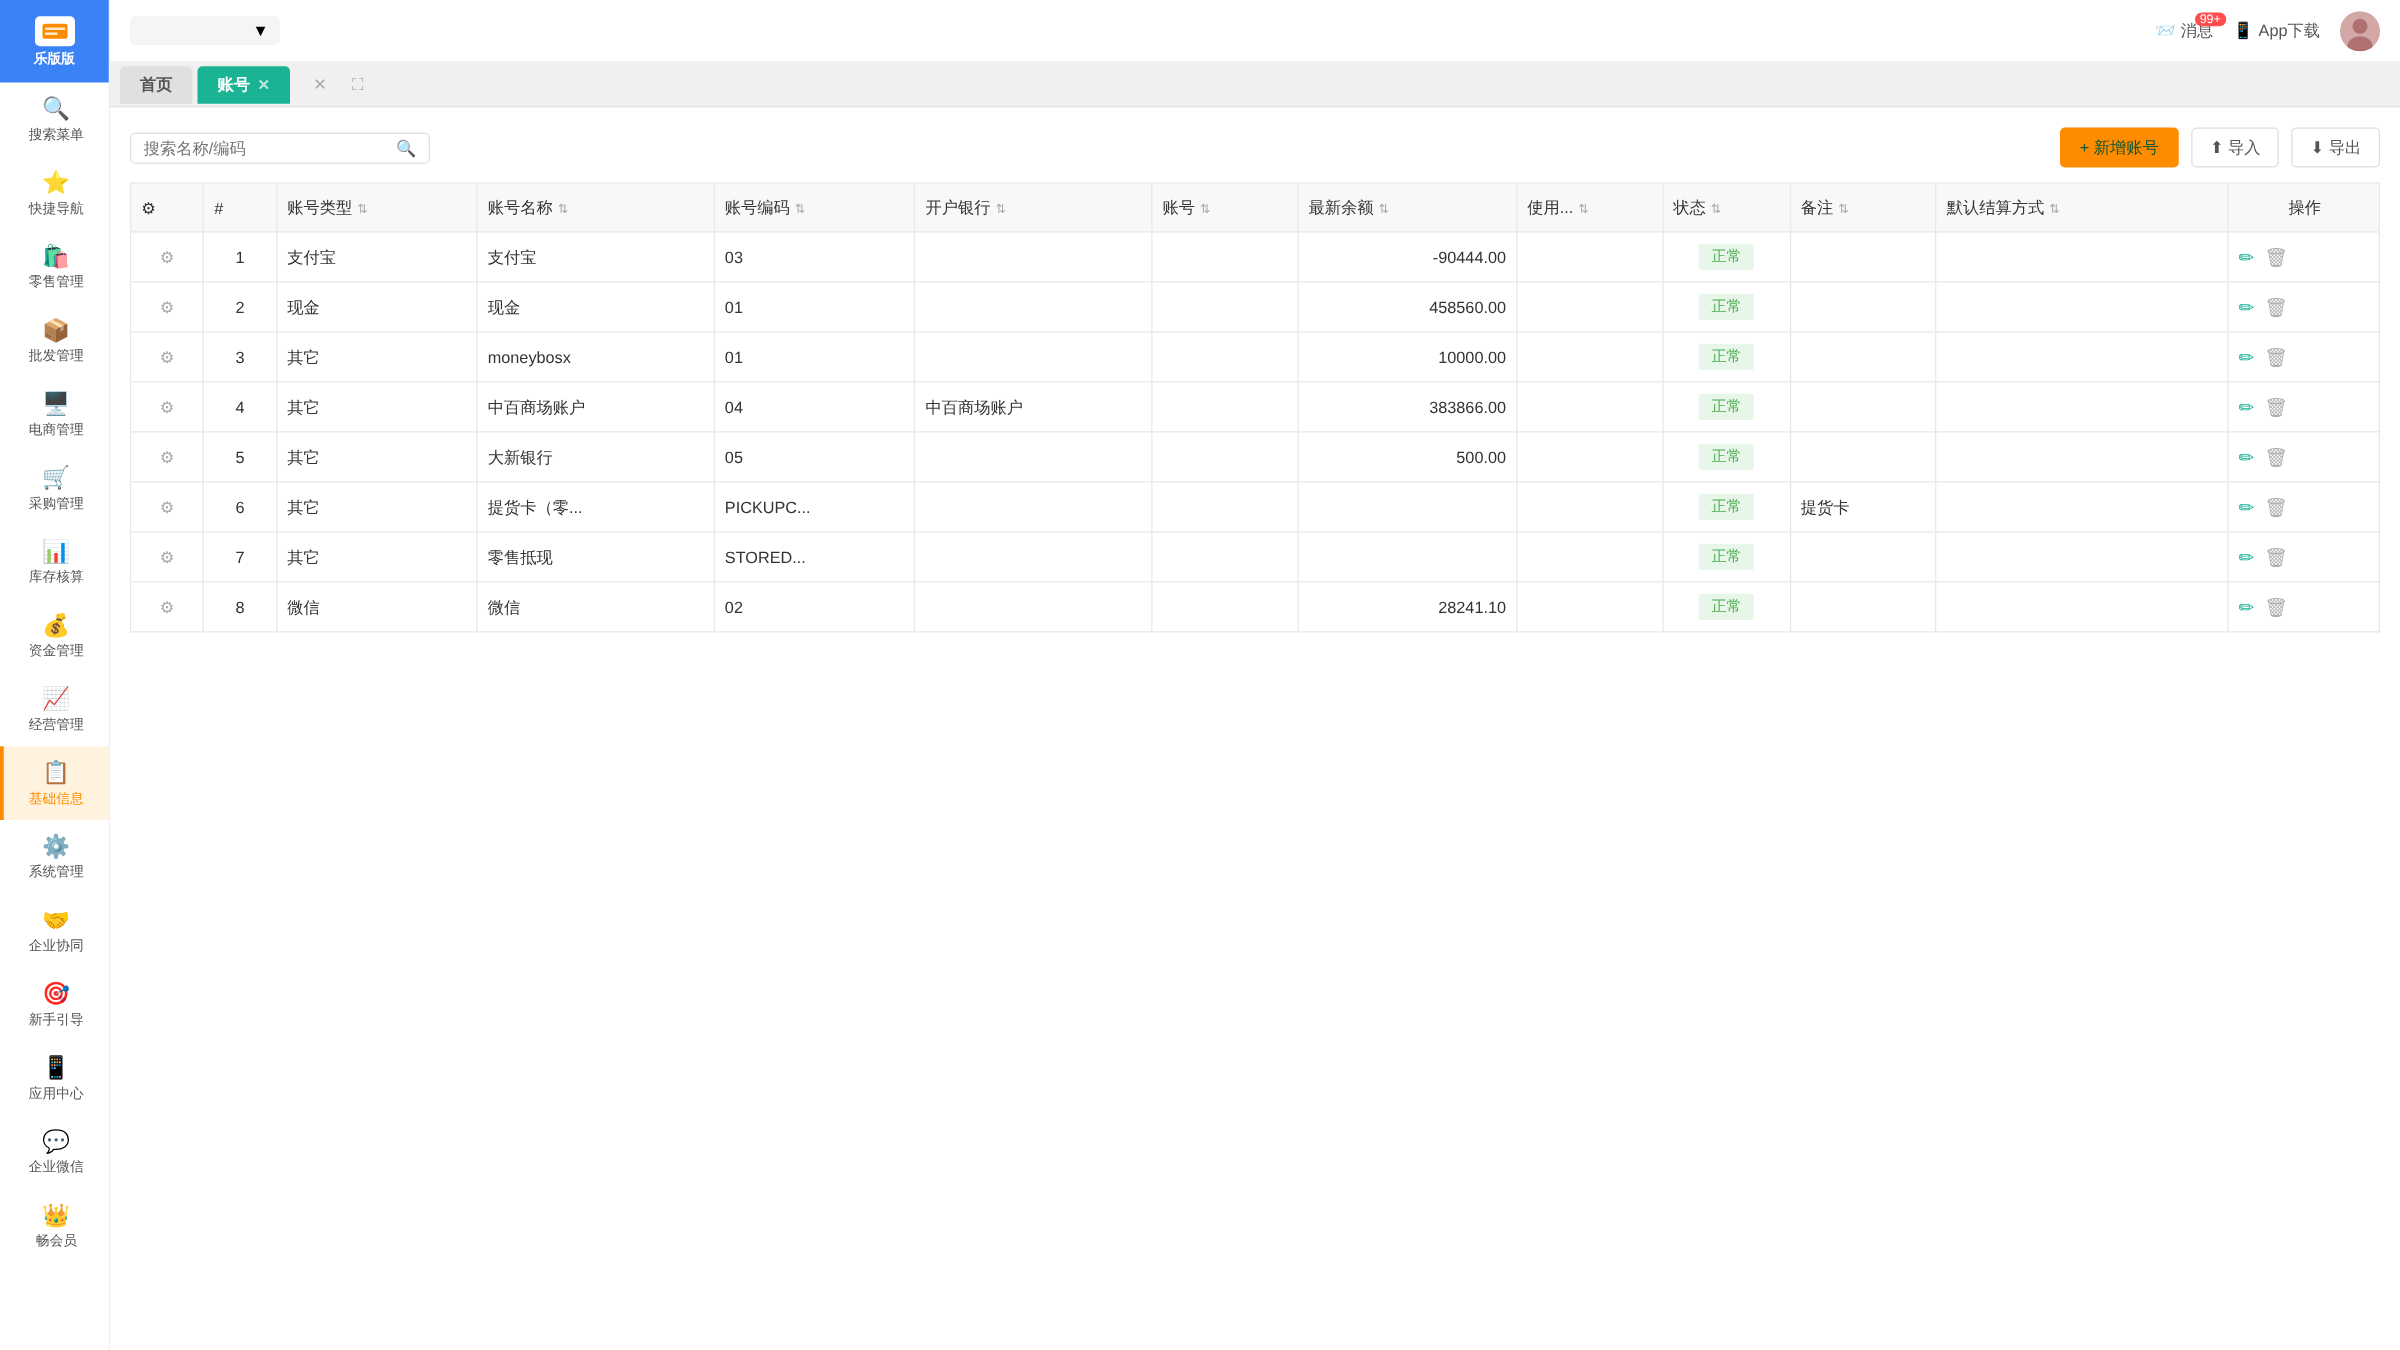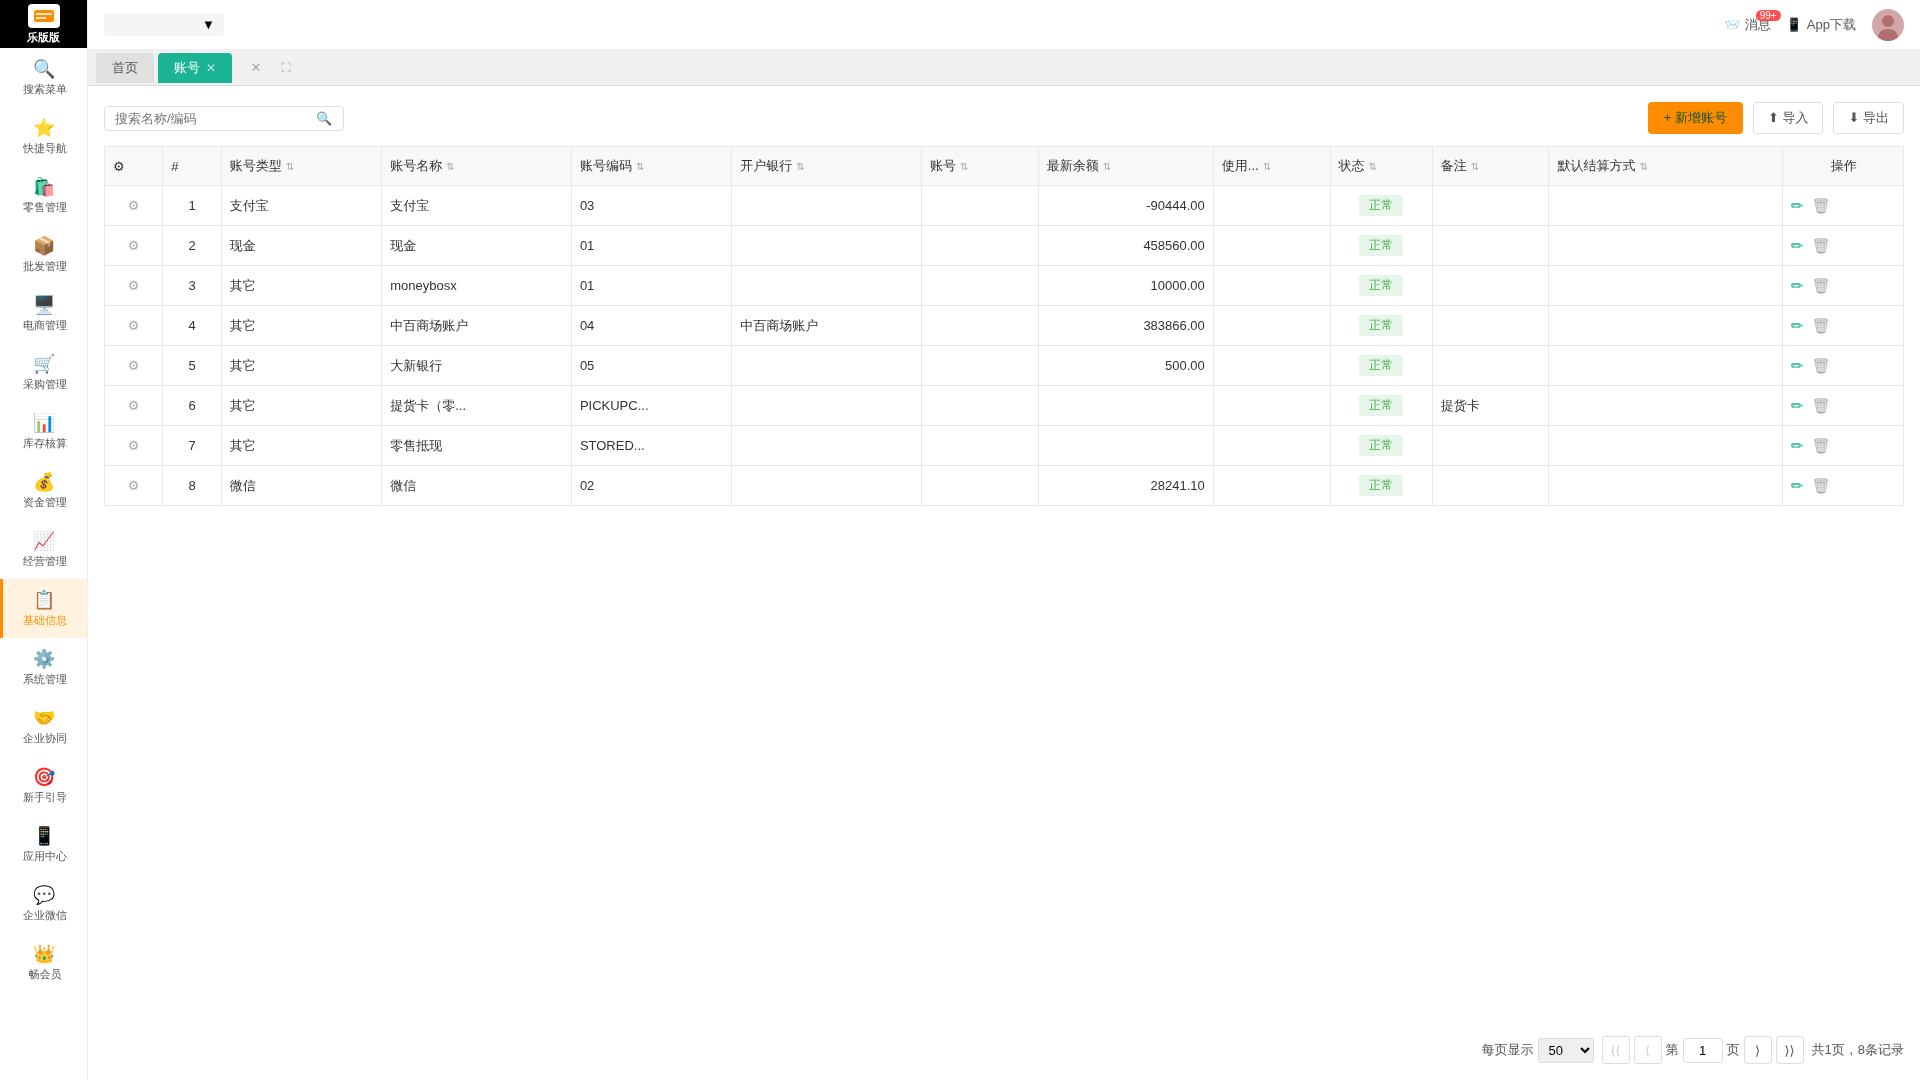--- a/index.html
+++ b/index.html
@@ -8,22 +8,22 @@
     
     .sidebar {
       width: 88px;
       background: #fff;
       display: flex;
       flex-direction: column;
       border-right: 1px solid #eee;
       flex-shrink: 0;
     }
     .sidebar-logo {
-      background: #000000;
-      height: 48px;
+      background: #3b82f6;
+      height: 66px;
       display: flex;
       align-items: center;
       justify-content: center;
       color: white;
       font-size: 12px;
       font-weight: bold;
       padding: 4px;
     }
     .sidebar-logo-inner {
       display: flex;
@@ -463,21 +463,21 @@
         <svg width="32" height="32" viewBox="0 0 32 32">
           <rect width="32" height="32" rx="16" fill="#d4a7a7"></rect>
           <circle cx="16" cy="12" r="6" fill="#b07070"></circle>
           <ellipse cx="16" cy="28" rx="10" ry="8" fill="#b07070"></ellipse>
         </svg>
       </div>
     </div>
   </div>
 
   <div class="tab-bar">
-    <div id="tabs-container" style="display:flex;align-items:center;">
+    <div id="tabs-container" style="display:flex;align-items:center;font-weight:bold;">
         <div class="tab">
           <span>首页</span>
         </div>
         <div class="tab active">
           <span>账号</span>
           <span class="tab-close">✕</span>
         </div>
       </div>
     <div class="window-controls">
       <div class="wc-btn">✕</div>
@@ -674,34 +674,14 @@
     <td>
       <div class="action-btns">
         <span class="action-btn" title="编辑">✏</span>
         <span class="action-btn del" title="删除">🗑</span>
       </div>
     </td>
   </tr>
         </tbody>
     </table>
 
-    <div class="pagination-bar">
-      <div class="page-size-select">
-        <span>每页显示</span>
-        <select>
-          <option>50</option>
-          <option>20</option>
-          <option>100</option>
-        </select>
-      </div>
-      <div class="page-nav">
-        <div class="page-nav-btn disabled">⟨⟨</div>
-        <div class="page-nav-btn disabled">⟨</div>
-        <span>第</span>
-        <input class="page-input" type="text" value="1" style="">
-        <span>页</span>
-        <div class="page-nav-btn">⟩</div>
-        <div class="page-nav-btn">⟩⟩</div>
-      </div>
-      <span>共1页，8条记录</span>
-    </div>
   </div>
 </div>
 
 </body></html>

